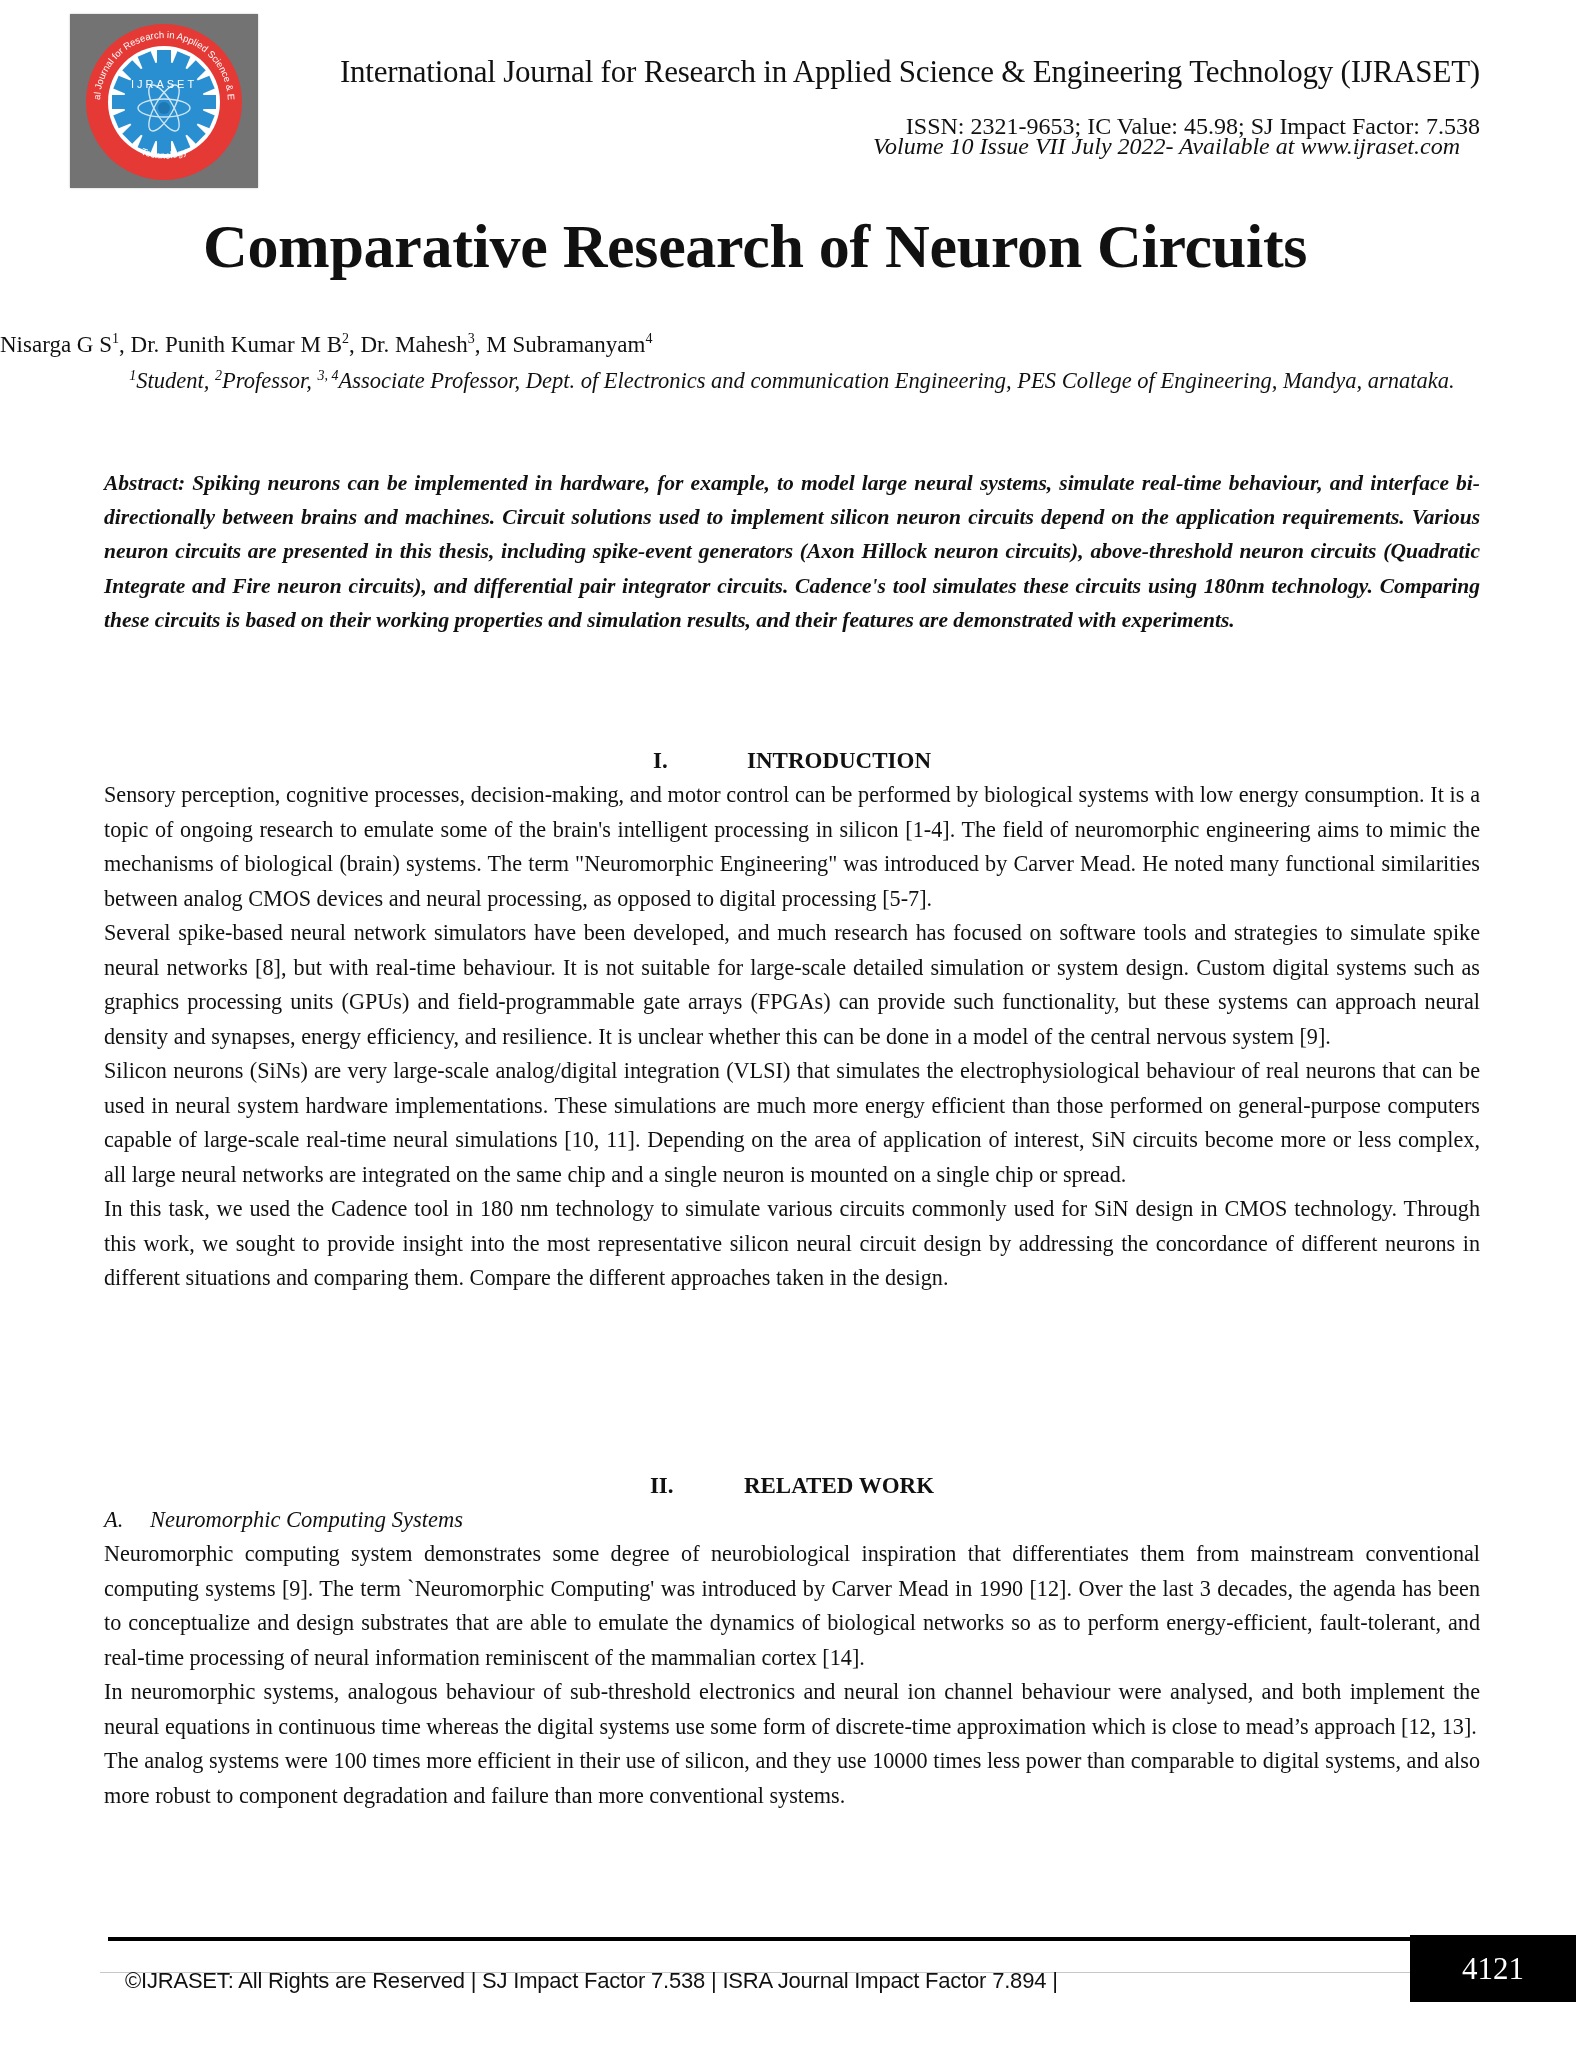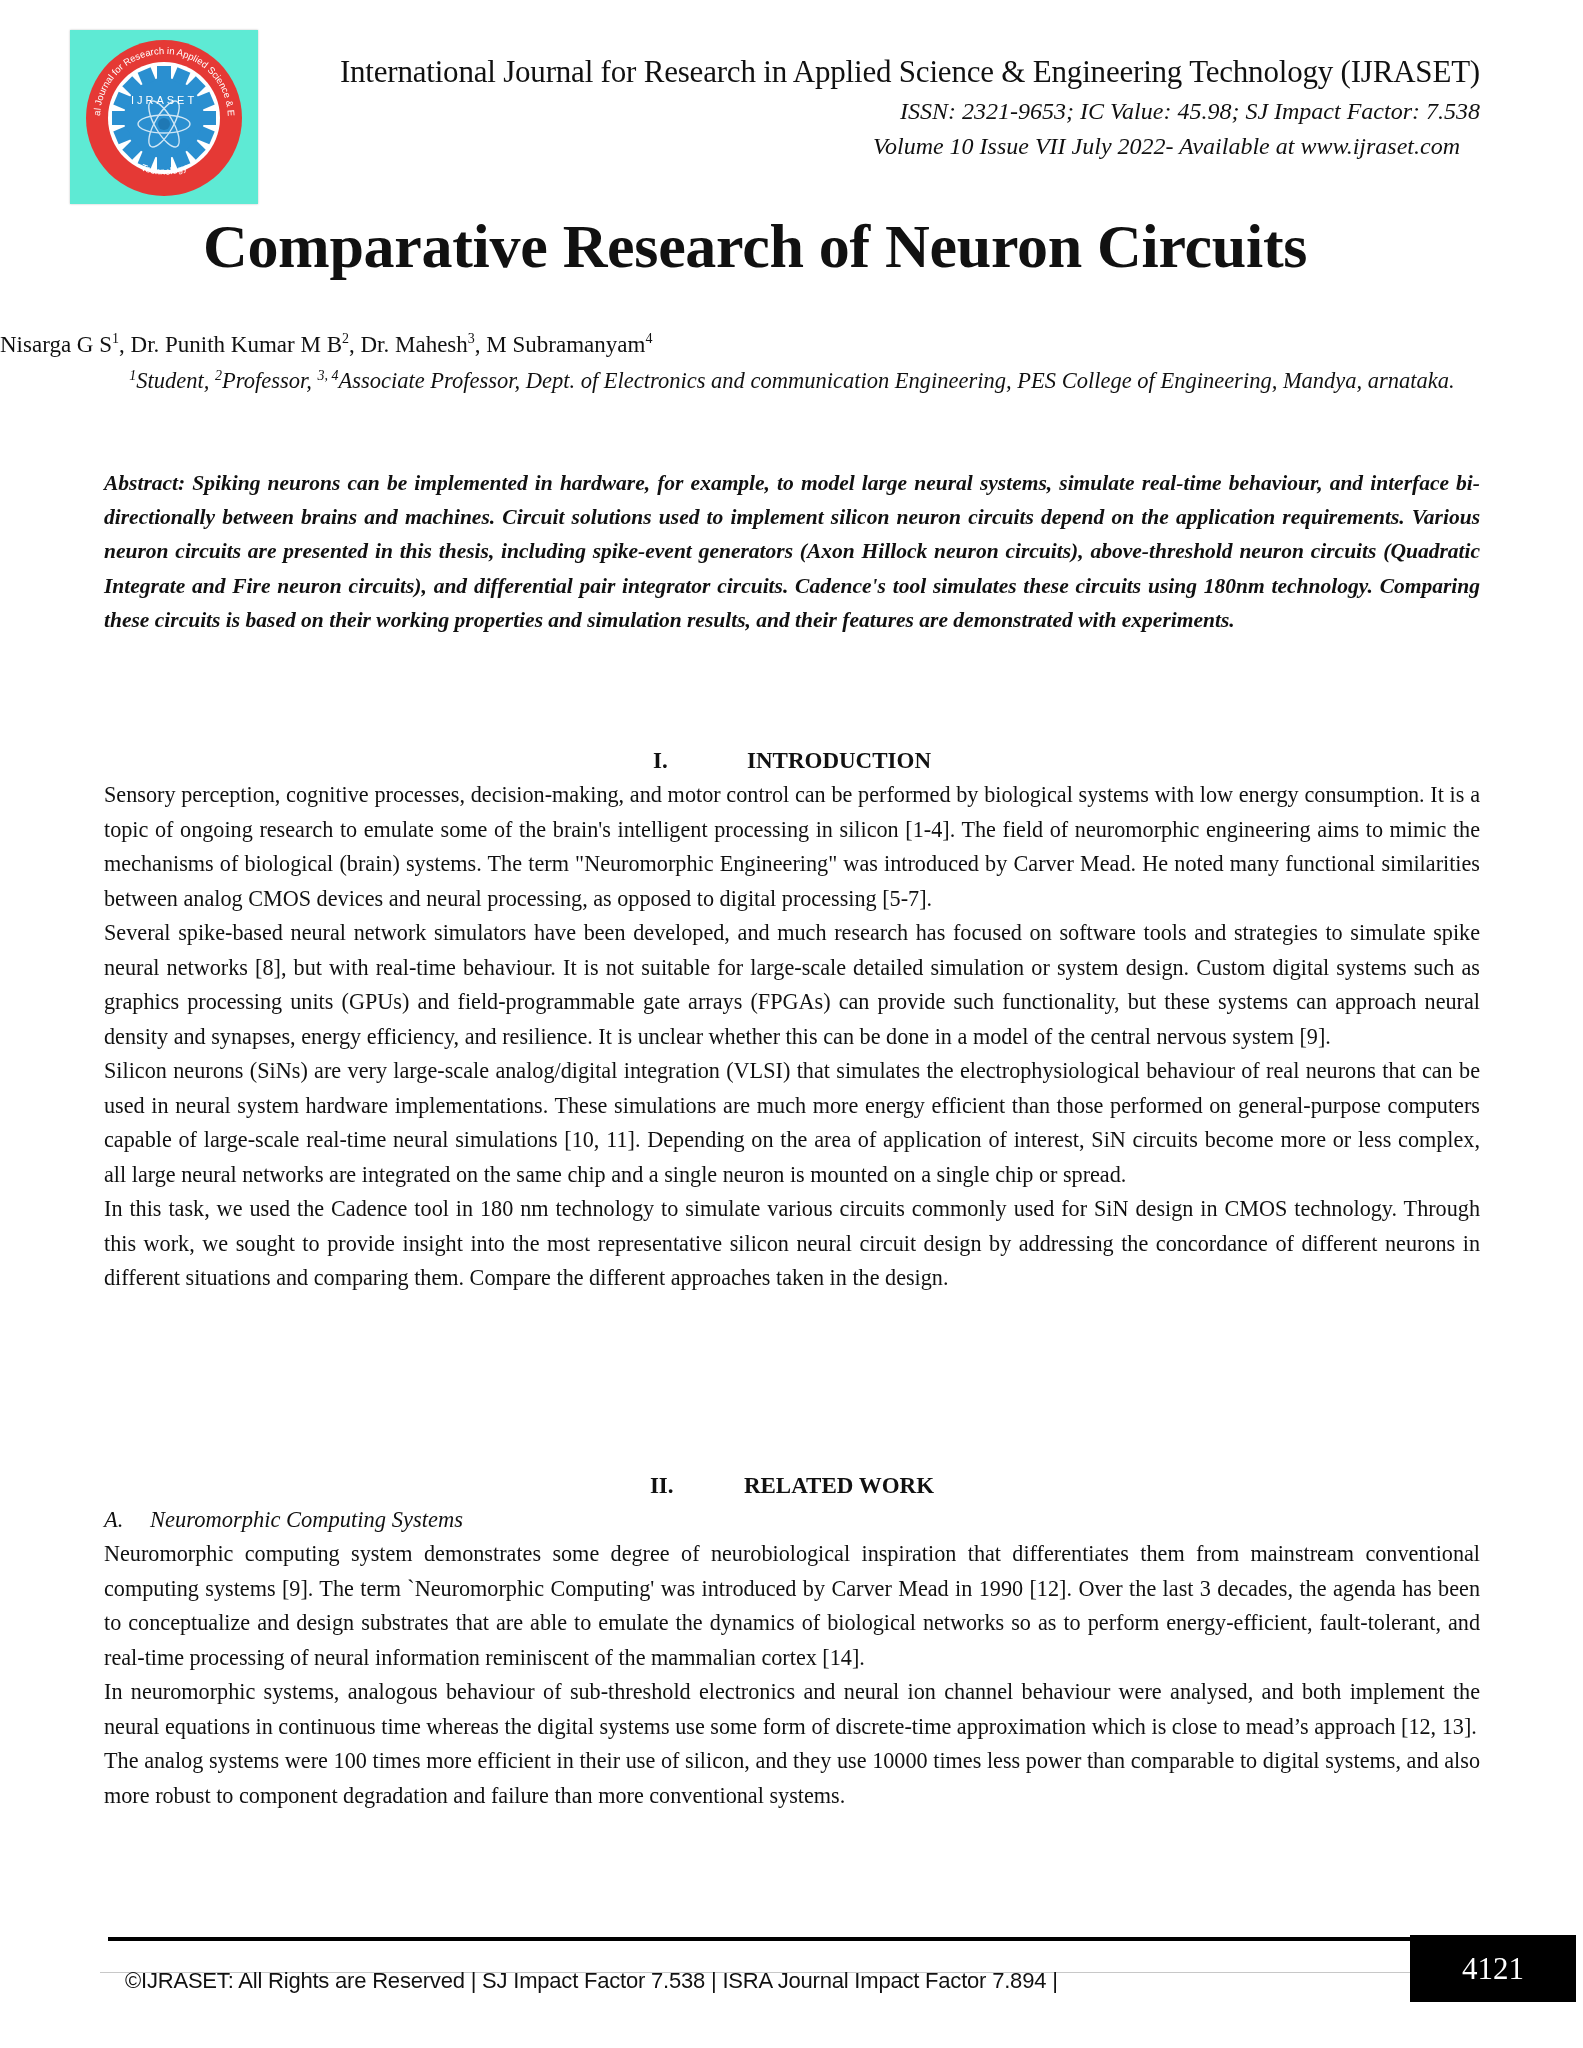--- a/index.html
+++ b/index.html
@@ -2,28 +2,28 @@
 <html><head>
 <meta charset="utf-8">
 <style>
   html, body { margin:0; padding:0; background:#ffffff; }
   body { width:1583px; height:2048px; position:relative; overflow:hidden; color:#111; }
   .serif { font-family:"Liberation Serif", "DejaVu Serif", serif; }
   .sans { font-family:"Liberation Sans", "DejaVu Sans", sans-serif; }
   .abs { position:absolute; }
 
   
-  #logo { left:70px; top:30px; width:188px; height:174px; background:#5eead4;
+  #logo { left:70px; top:14px; width:188px; height:174px; background:#737373;
           box-shadow: 0 0 2px rgba(0,0,0,0.25); }
   #logo svg { position:absolute; left:10px; top:4px; }
 
   
   #journal-title { left:314px; top:52px; width:1166px; text-align:right;
                    font-size:31px; line-height:40px; letter-spacing:-0.2px; white-space:nowrap; }
-  #journal-issn { left:600px; top:95px; width:880px; text-align:right; font-style:italic;
+  #journal-issn { left:600px; top:110px; width:880px; text-align:right; 
                   font-size:24px; line-height:32px; white-space:nowrap; }
   #journal-volume { left:580px; top:130px; width:880px; text-align:right; font-style:italic;
                     font-size:24px; line-height:32px; white-space:nowrap; }
 
   
   #paper-title { left:0; top:206px; width:1510px; text-align:center; font-weight:bold;
                  font-size:62px; line-height:80px; white-space:nowrap; letter-spacing:-0.3px; }
 
   #authors { left:0; top:328px; width:1390px; text-align:left; font-size:23px; line-height:34px; white-space:nowrap; }
   #authors sup, #affil sup { font-size:14px; vertical-align:super; line-height:0; }

